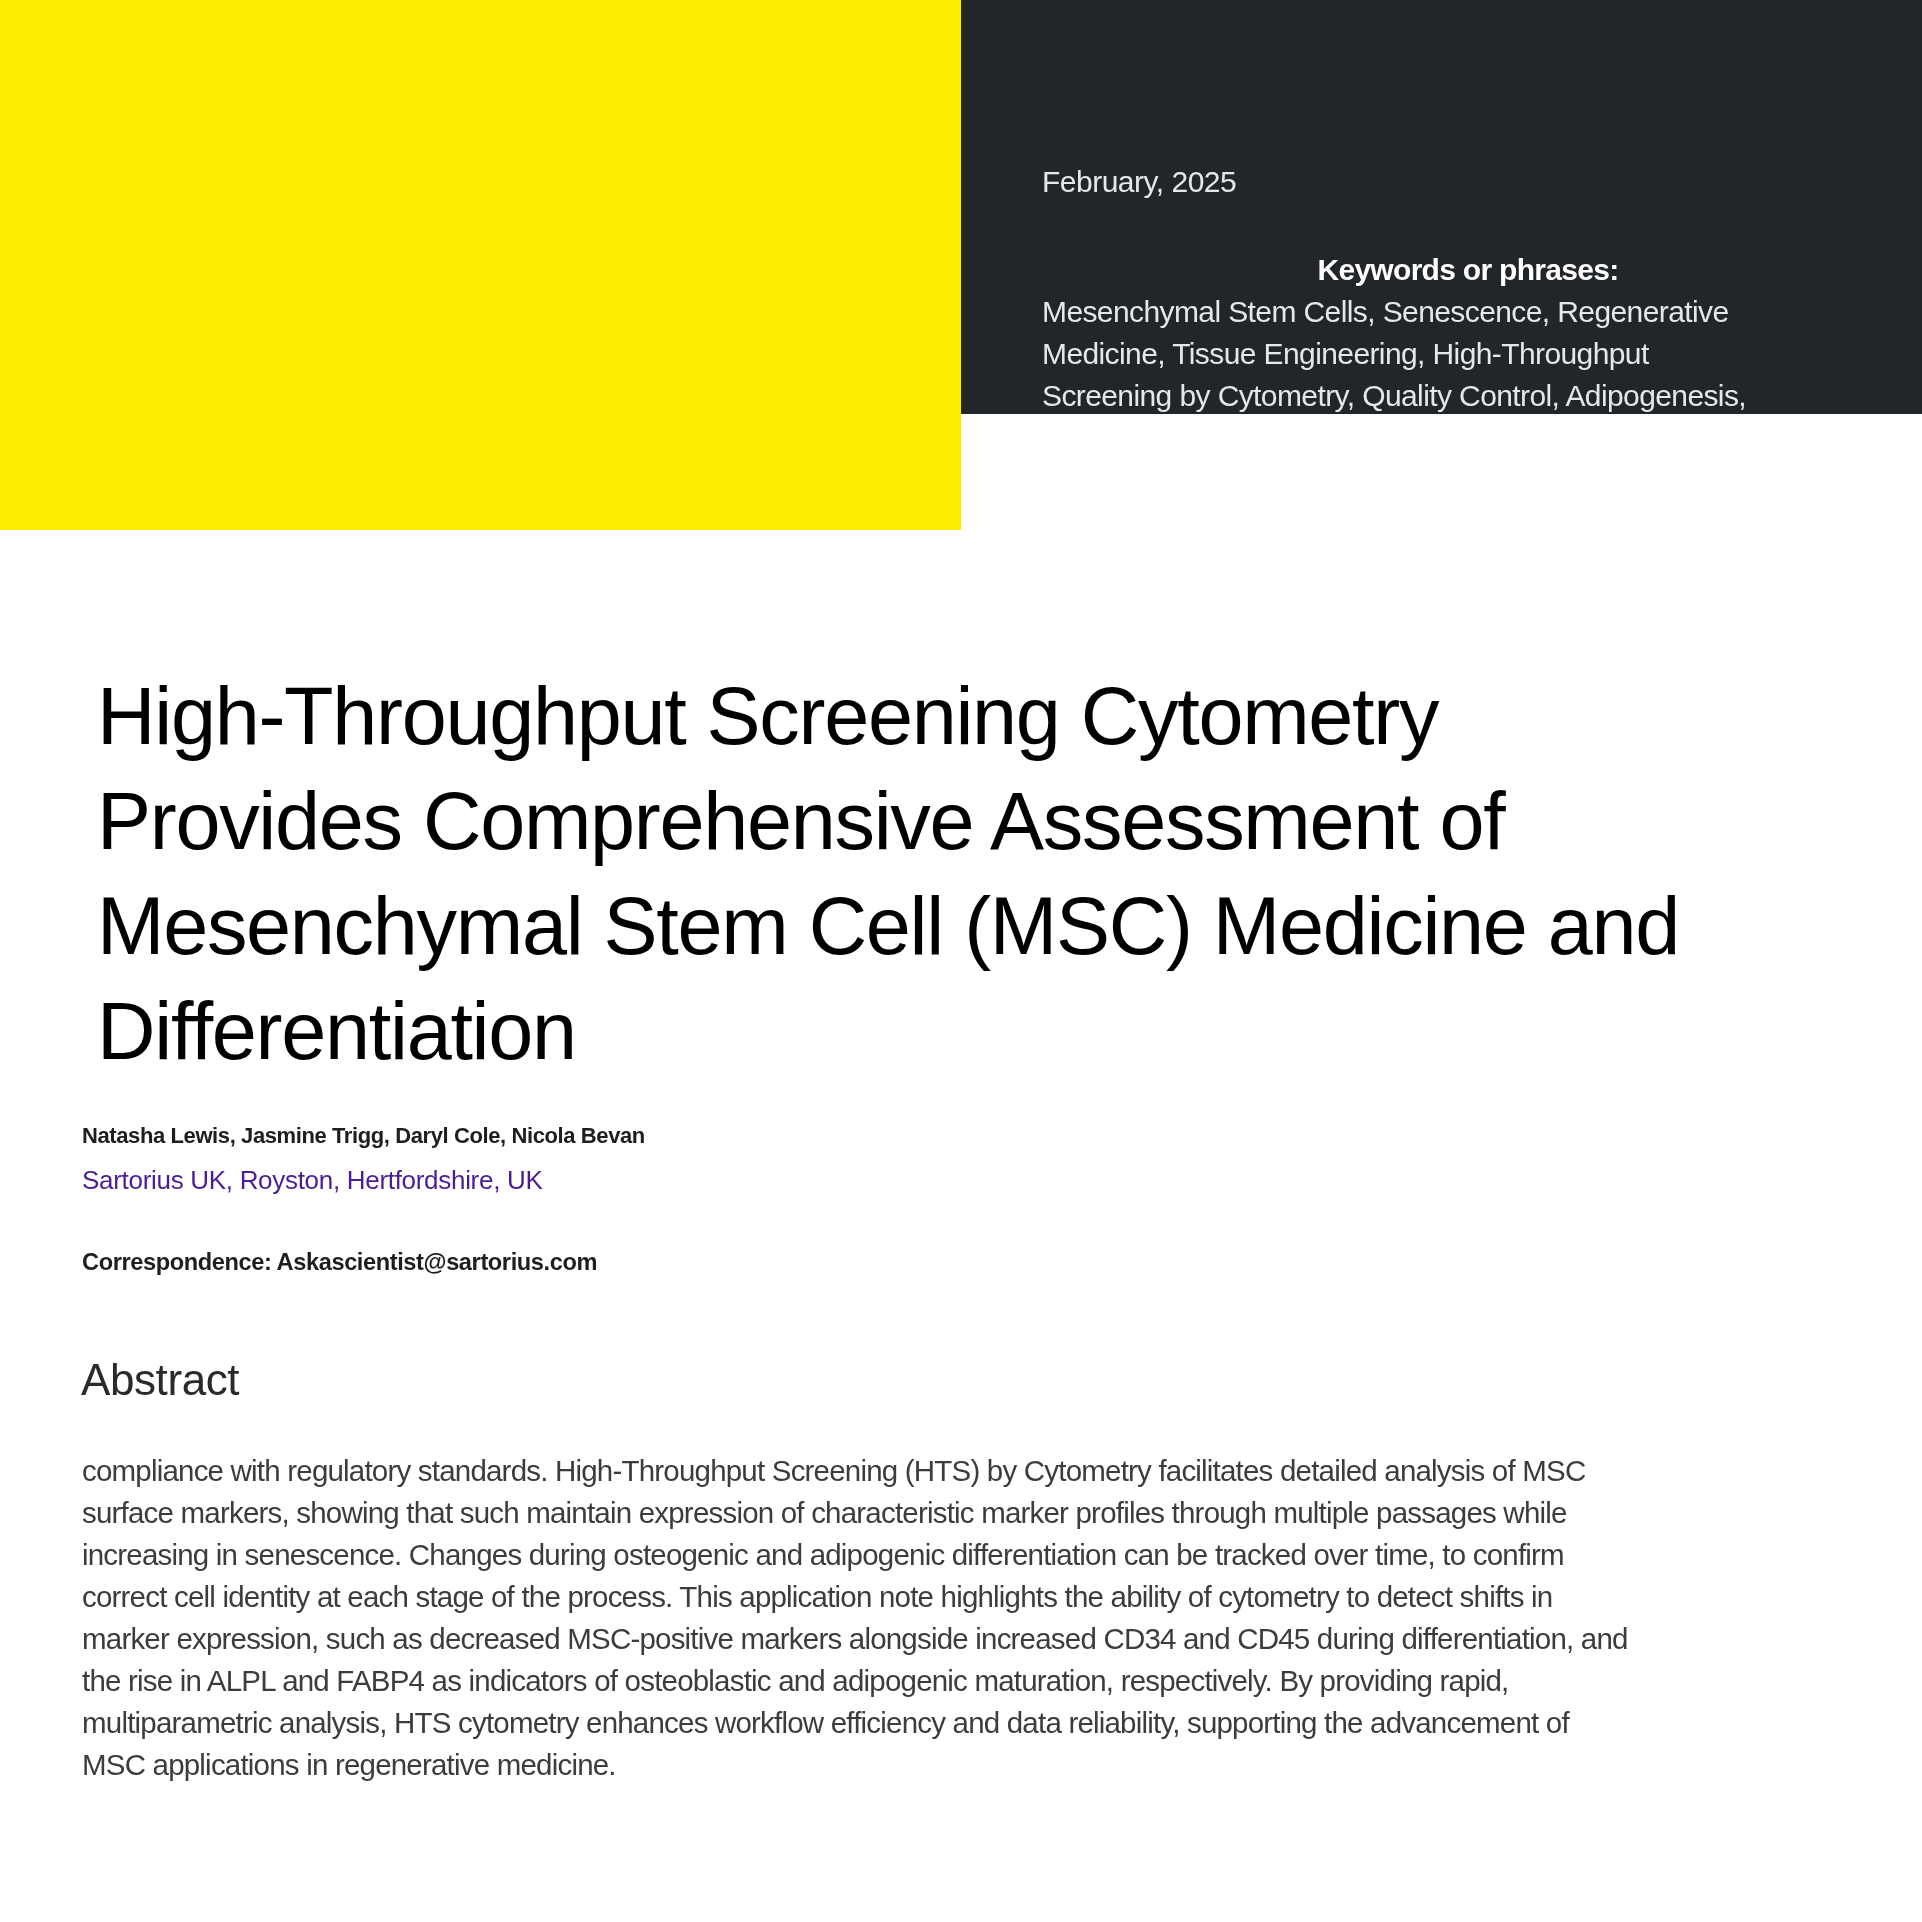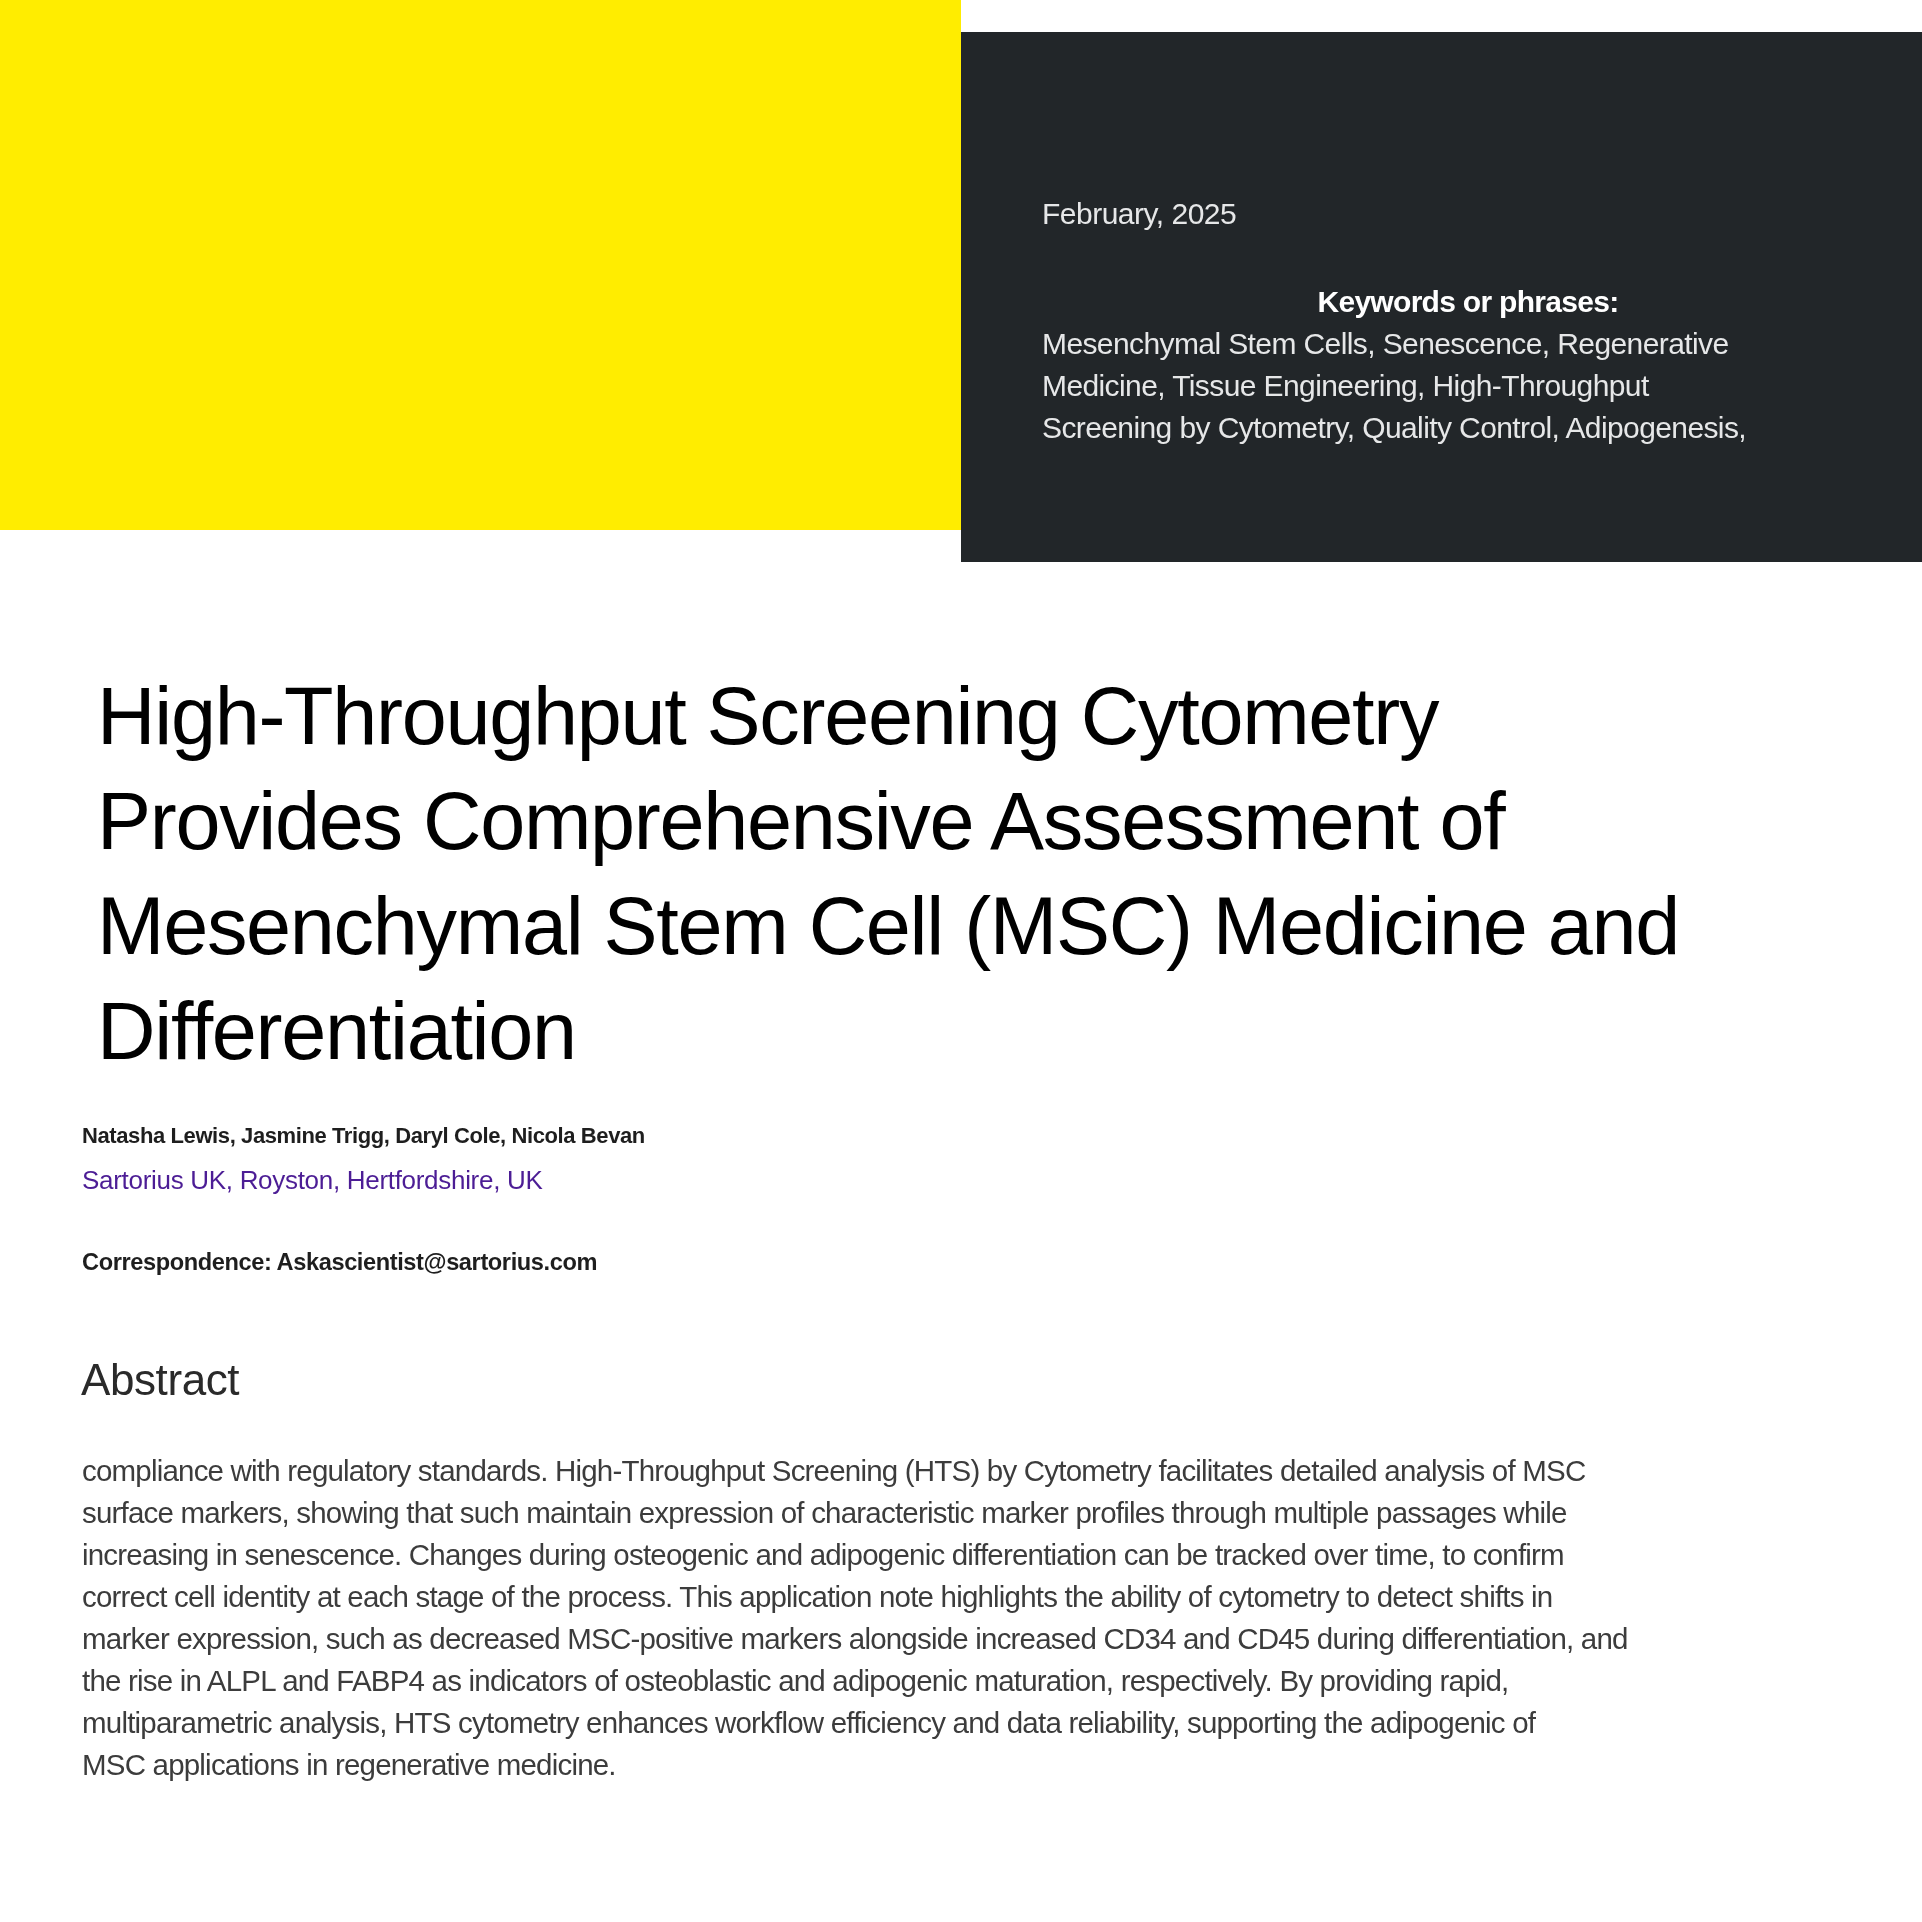--- a/index.html
+++ b/index.html
@@ -21,25 +21,24 @@
       height: 530px;
       display: flex;
     }
     .hero-yellow {
       width: 961px;
       height: 530px;
       background: #ffed00;
     }
     .hero-dark {
       width: 961px;
-      height: 530px;
+      height: 414px;
       background: #222629;
       position: relative;
       color: #e9eaea;
-      margin-top: 32px;
     }
     .date {
       position: absolute;
       left: 81px;
       top: 165px;
       font-size: 30px;
       letter-spacing: -0.5px;
       color: #e6e7e8;
     }
     .kw-block {
@@ -152,16 +151,16 @@
 
 <h2 class="abstract-heading">Abstract</h2>
 
 <p class="abstract-body">
   <span class="abstract-line">compliance with regulatory standards. High-Throughput Screening (HTS) by Cytometry facilitates detailed analysis of MSC</span>
   <span class="abstract-line">surface markers, showing that such maintain expression of characteristic marker profiles through multiple passages while</span>
   <span class="abstract-line">increasing in senescence. Changes during osteogenic and adipogenic differentiation can be tracked over time, to confirm</span>
   <span class="abstract-line">correct cell identity at each stage of the process. This application note highlights the ability of cytometry to detect shifts in</span>
   <span class="abstract-line">marker expression, such as decreased MSC-positive markers alongside increased CD34 and CD45 during differentiation, and</span>
   <span class="abstract-line">the rise in ALPL and FABP4 as indicators of osteoblastic and adipogenic maturation, respectively. By providing rapid,</span>
-  <span class="abstract-line">multiparametric analysis, HTS cytometry enhances workflow efficiency and data reliability, supporting the adipogenic of</span>
+  <span class="abstract-line">multiparametric analysis, HTS cytometry enhances workflow efficiency and data reliability, supporting the advancement of</span>
   <span class="abstract-line">MSC applications in regenerative medicine.</span>
 </p>
 
 
 </body></html>

